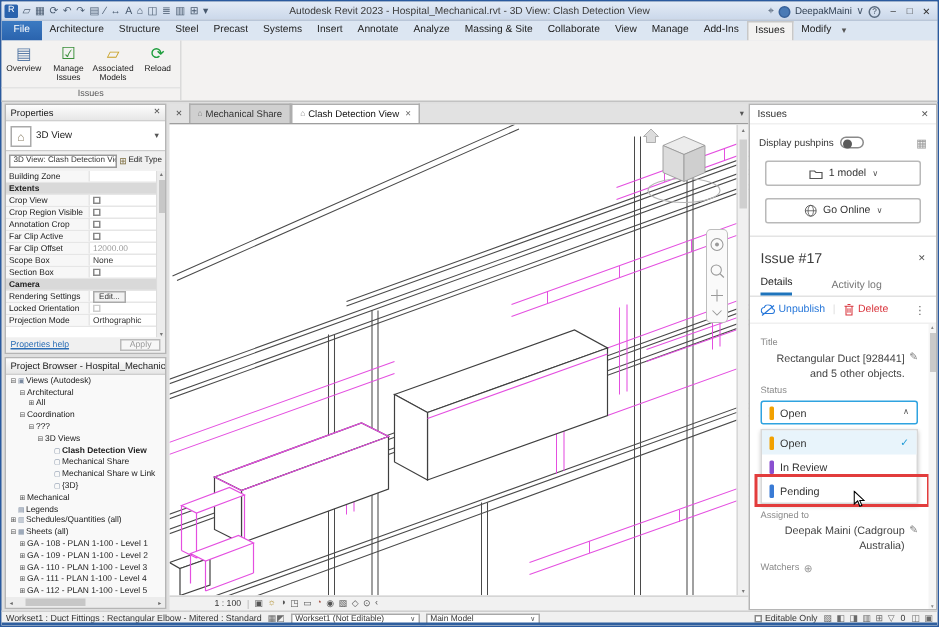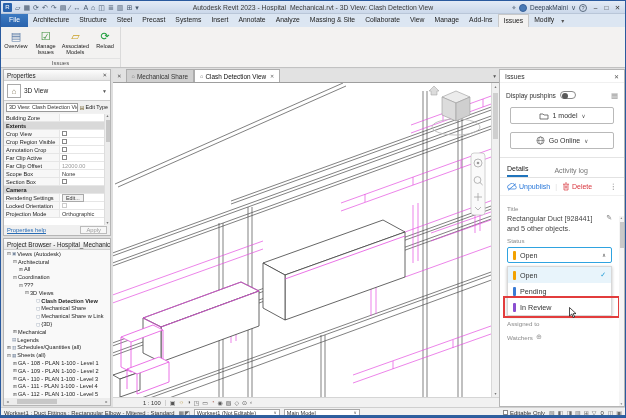--- a/index.html
+++ b/index.html
@@ -109,21 +109,21 @@
   .ip-tab{font-size:7px;color:#777;padding-bottom:3px;}
   .ip-tab.active{color:#222;border-bottom:2px solid #1f74bc;}
   .ip-actions{height:18px;display:flex;align-items:center;padding:0 7px;gap:5px;font-size:7px;border-bottom:1px solid #f0f0f0;}
   .act-unpublish{color:#2676d9;display:flex;align-items:center;gap:2px;}
   .act-sep{color:#ddd;}
   .act-delete{color:#d9363e;display:flex;align-items:center;gap:2px;}
   .act-more{margin-left:auto;color:#666;font-size:7.5px;}
   .ip-content{position:relative;flex:1;padding:5px 12px 0 7px;overflow:hidden;}
   .fld-label{font-size:6.2px;color:#8a8a8a;margin-top:4px;}
   .fld-row{display:flex;align-items:flex-start;margin-top:2px;}
-  .fld-value{flex:1;font-size:7.2px;color:#444;line-height:1.35;}
+  .fld-value{flex:1;font-size:7.2px;color:#444;line-height:1.35;text-align:right;}
   .pencil{font-size:7px;color:#777;margin-left:3px;}
   .status-combo{margin-top:3px;height:16px;border:1px solid #2fa3e0;border-radius:2px;display:flex;align-items:center;gap:4px;padding:0 5px;background:#fff;}
   .bar{width:3px;height:9px;border-radius:1px;}
   .status-combo .lbl{font-size:7.2px;color:#333;}
   .status-combo .chev{margin-left:auto;}
   .status-dropdown{position:relative;margin-top:3px;border:1px solid #d8d8d8;background:#fff;box-shadow:0 1px 3px rgba(0,0,0,0.25);}
   .opt{height:16px;display:flex;align-items:center;gap:4px;padding:0 5px;font-size:7.2px;color:#333;}
   .opt.selected{background:#e8f4fb;}
   .opt .check{margin-left:auto;font-size:7px;}
   .red-annotation{position:absolute;left:-5px;right:-9px;border:2px solid #e23c3c;pointer-events:none;}
@@ -536,20 +536,24 @@
     <div class="ip-btn">
       <svg width="9" height="9" viewBox="0 0 10 10">
           <circle cx="5" cy="5" r="4" fill="none" stroke="#555" stroke-width="0.7"></circle>
           <ellipse cx="5" cy="5" rx="2" ry="4" fill="none" stroke="#555" stroke-width="0.6"></ellipse>
           <line x1="1" y1="5" x2="9" y2="5" stroke="#555" stroke-width="0.6"></line>
         </svg>
       <span>Go Online</span>
       <span class="chev">∨</span>
     </div>
     <div class="ip-divider"></div>
+    <div class="ip-issue-head">
+      <span>Issue #17</span>
+      <span class="ip-x">✕</span>
+    </div>
     <div class="ip-tabs" id="ip-tabs">
         <span class="ip-tab active">Details</span>
         <span class="ip-tab">Activity log</span>
       </div>
     <div class="ip-actions">
       <span class="act-unpublish">
         <svg width="10" height="8" viewBox="0 0 10 8">
             <path d="M2.5,6 a2,2 0 0 1 0,-4 a2.8,2.8 0 0 1 5.4,0.8 a1.6,1.6 0 0 1 -0.4,3.2 z" fill="none" stroke="#2676d9" stroke-width="0.7"></path>
             <line x1="1" y1="7.3" x2="9" y2="0.7" stroke="#2676d9" stroke-width="0.8"></line>
           </svg>
@@ -576,34 +580,38 @@
         <span class="lbl">Open</span>
         <span class="chev">∧</span>
       </div>
       <div class="status-dropdown" id="status-dropdown">
           <div class="opt selected">
             <span class="bar" style="background: rgb(242, 161, 0);"></span>
             <span>Open</span>
             <span class="check" style="color: rgb(31, 154, 214);">✓</span>
           </div>
           <div class="opt">
+            <span class="bar" style="background: rgb(138, 79, 208);"></span>
+            <span>In Review</span>
+          </div>
+          <div class="opt">
             <span class="bar" style="background: rgb(58, 123, 213);"></span>
             <span>Pending</span>
-          </div>
-          <div class="opt">
-            <span class="bar" style="background: rgb(138, 79, 208);"></span>
-            <span>In Review</span>
           </div>
           <div class="red-annotation" style="top: 29px; height: 22px; border-color: rgb(226, 60, 60);">
             <svg width="9" height="11" viewBox="0 0 9 11">
               <path d="M1.5,0.5 L1.5,9 L3.8,7 L5.2,10.5 L6.6,9.9 L5.2,6.6 L8,6.6 Z" fill="#fff" stroke="#000" stroke-width="0.7"></path>
             </svg>
           </div>
         </div>
       <div class="fld-label">Assigned to</div>
+      <div class="fld-row">
+        <span class="fld-value">Deepak Maini (Cadgroup Australia)</span>
+        <span class="pencil">✎</span>
+      </div>
       <div class="watchers-row">
         <span>Watchers</span>
         <span class="plus-circle">⊕</span>
       </div>
     </div>
     <div class="ip-vscroll">▴<span class="thumb"></span><span style="position:absolute;bottom:0;left:0;right:0;">▾</span></div>
   </div>
 
   <div id="statusbar">
     <span>Workset1 : Duct Fittings : Rectangular Elbow - Mitered : Standard</span>

